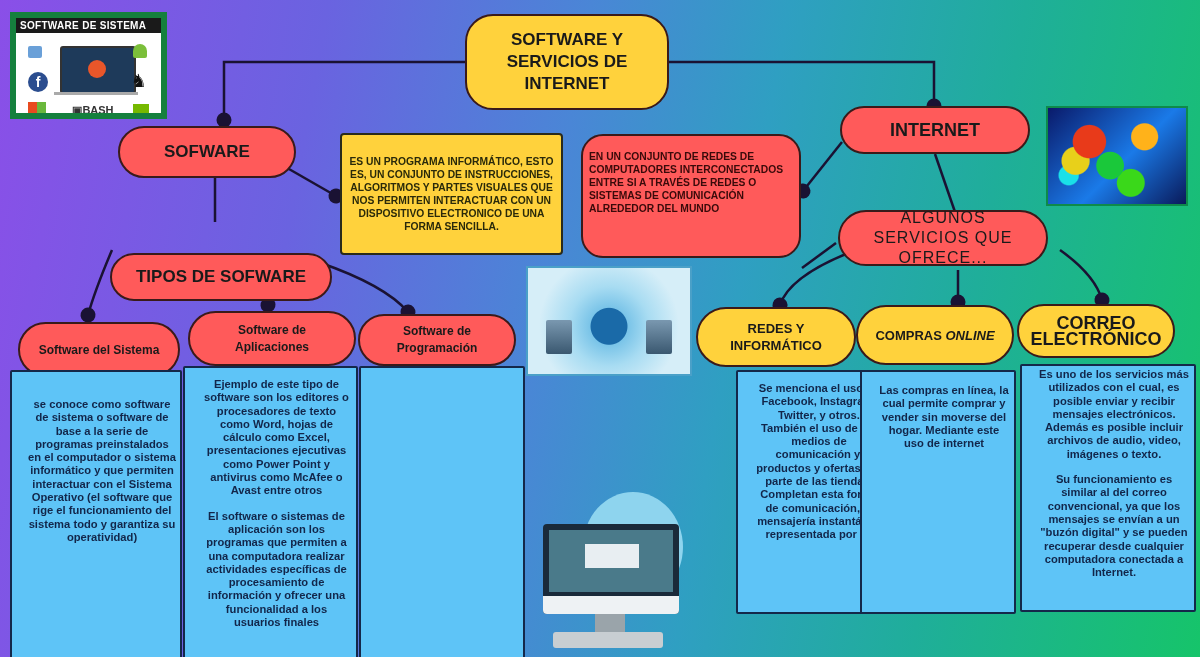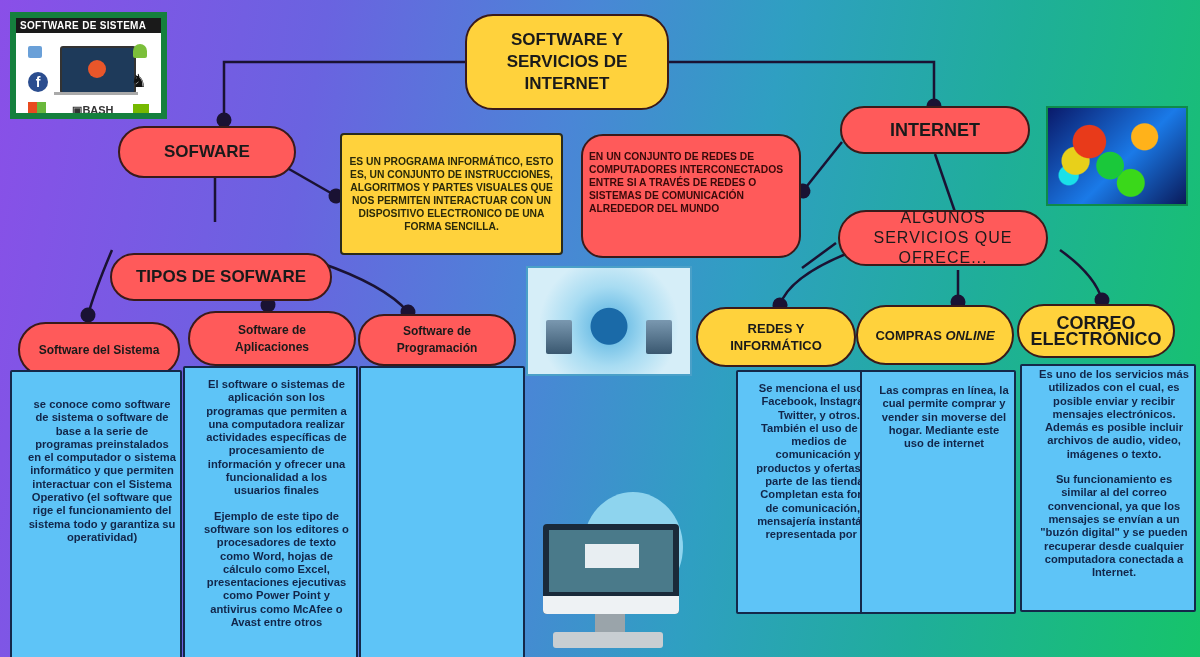--- a/index.html
+++ b/index.html
@@ -130,22 +130,22 @@
   <span>Software de Aplicaciones</span>
 </div>
 <div class="abs pill red" style="left:358px;top:314px;width:158px;height:52px;font-size:12px;padding:4px 26px;line-height:17px;">
   <span>Software de Programación</span>
 </div>
 
 <div class="abs blue-box" style="left:10px;top:370px;width:172px;height:290px;padding-top:26px;">
   <p>se conoce como software de sistema o software de base a la serie de programas preinstalados en el computador o sistema informático y que permiten interactuar con el Sistema Operativo (el software que rige el funcionamiento del sistema todo y garantiza su operatividad)</p>
 </div>
 <div class="abs blue-box" style="left:183px;top:366px;width:175px;height:294px;padding-top:10px;">
+  <p>Ejemplo de este tipo de software son los editores o procesadores de texto como Word, hojas de cálculo como Excel, presentaciones ejecutivas como Power Point y antivirus como McAfee o Avast entre otros</p>
   <p>El software o sistemas de aplicación son los programas que permiten a una computadora realizar actividades específicas de procesamiento de información y ofrecer una funcionalidad a los usuarios finales</p>
-  <p>Ejemplo de este tipo de software son los editores o procesadores de texto como Word, hojas de cálculo como Excel, presentaciones ejecutivas como Power Point y antivirus como McAfee o Avast entre otros</p>
 </div>
 <div class="abs blue-box" style="left:359px;top:366px;width:166px;height:294px;padding-top:12px;">
 </div>
 
 <div class="abs img-box" style="left:533px;top:490px;width:155px;height:167px;">
   <div style="position:absolute;left:50px;top:2px;width:100px;height:110px;border-radius:50%;background:#8ed4ee;"></div>
   <div style="position:absolute;left:10px;top:34px;width:136px;height:90px;background:#1a2a3a;border-radius:4px;">
     <div style="position:absolute;left:6px;top:6px;width:124px;height:62px;background:#4a7a8a;"></div>
     <div style="position:absolute;left:42px;top:20px;width:54px;height:24px;background:#e8eef2;"></div>
     <div style="position:absolute;left:0;bottom:0;width:136px;height:18px;background:#eef2f4;border-radius:0 0 4px 4px;"></div>

